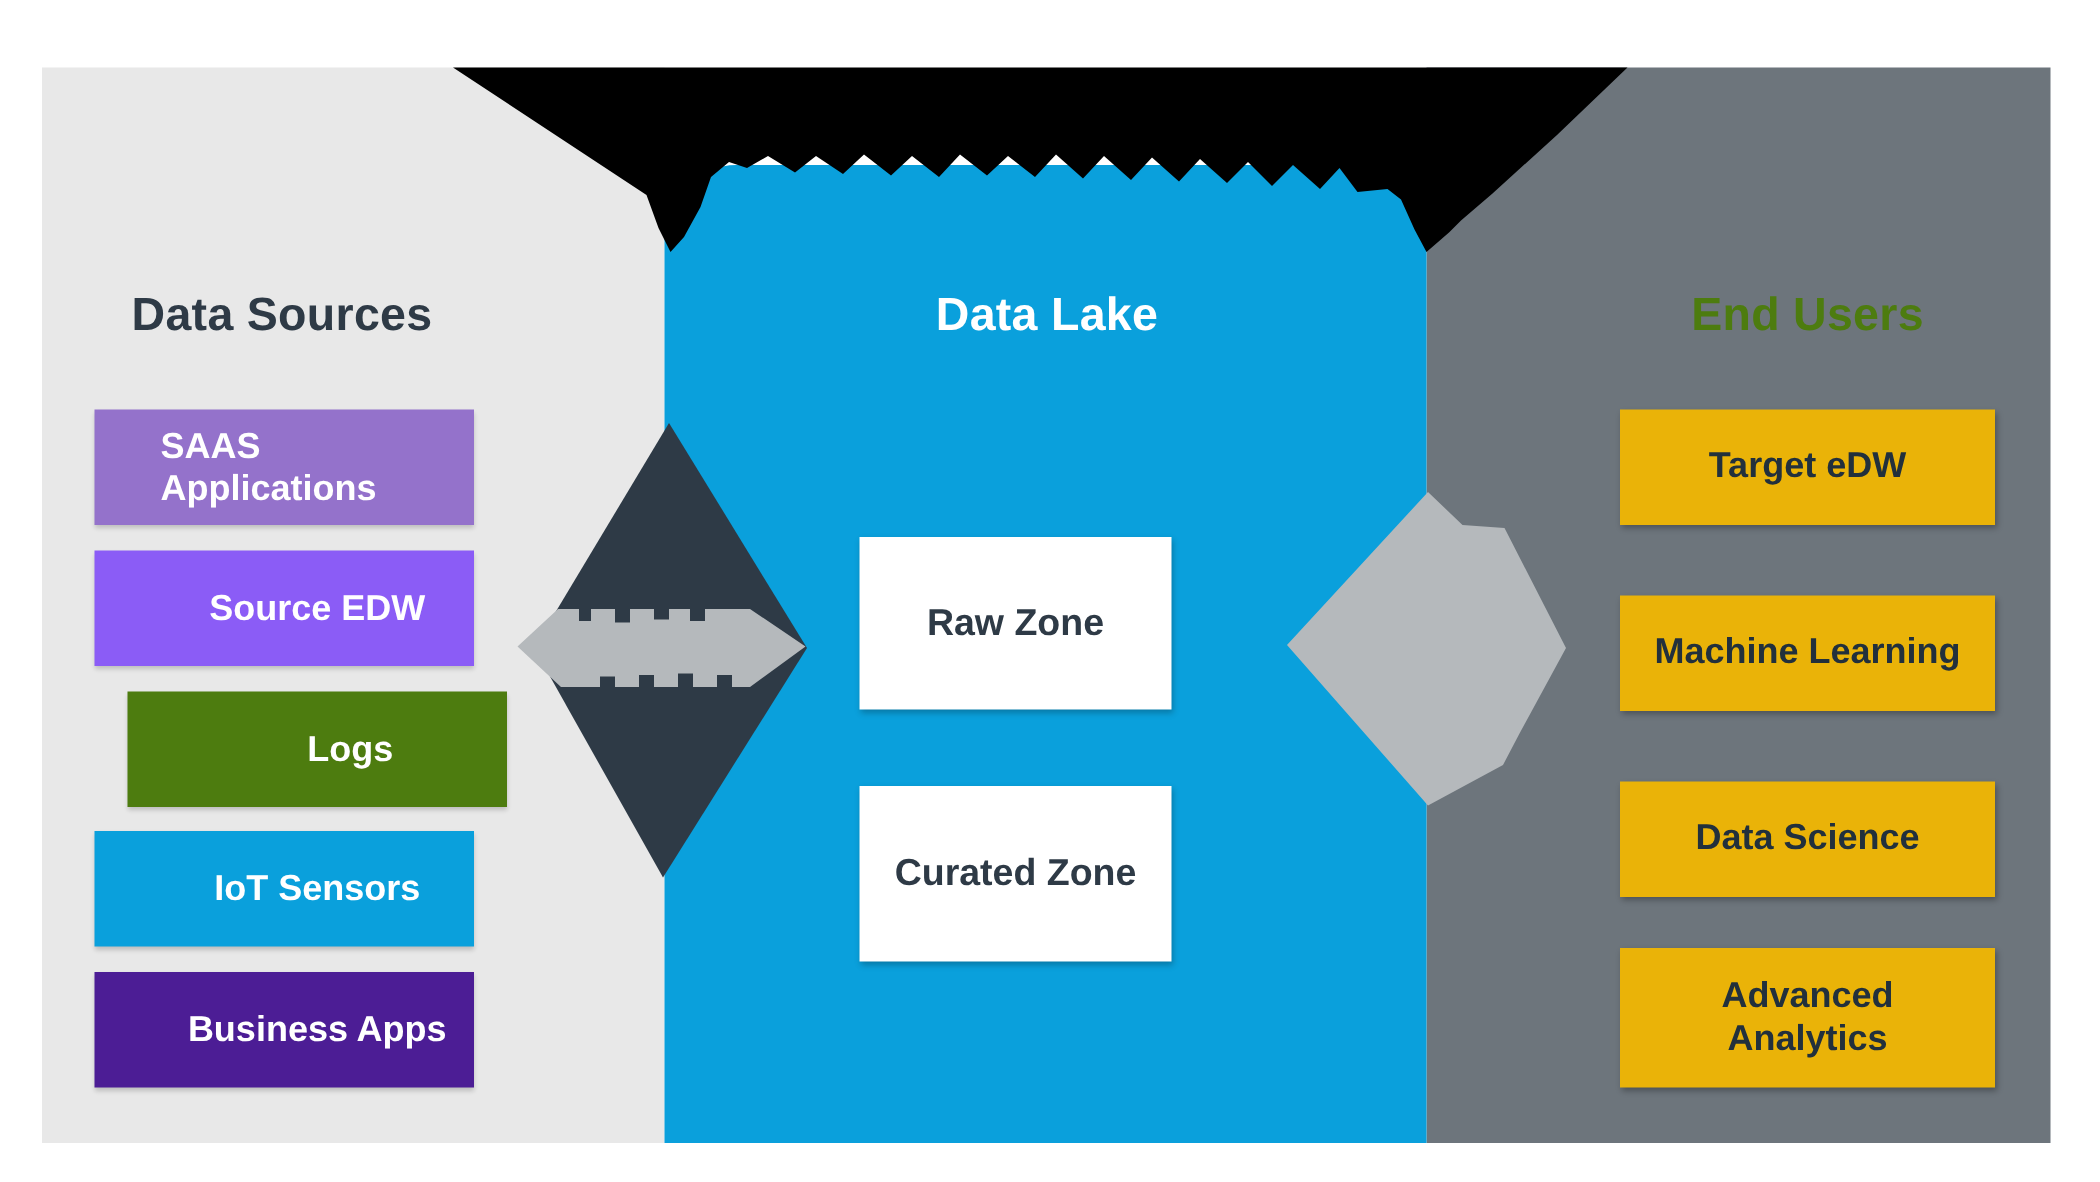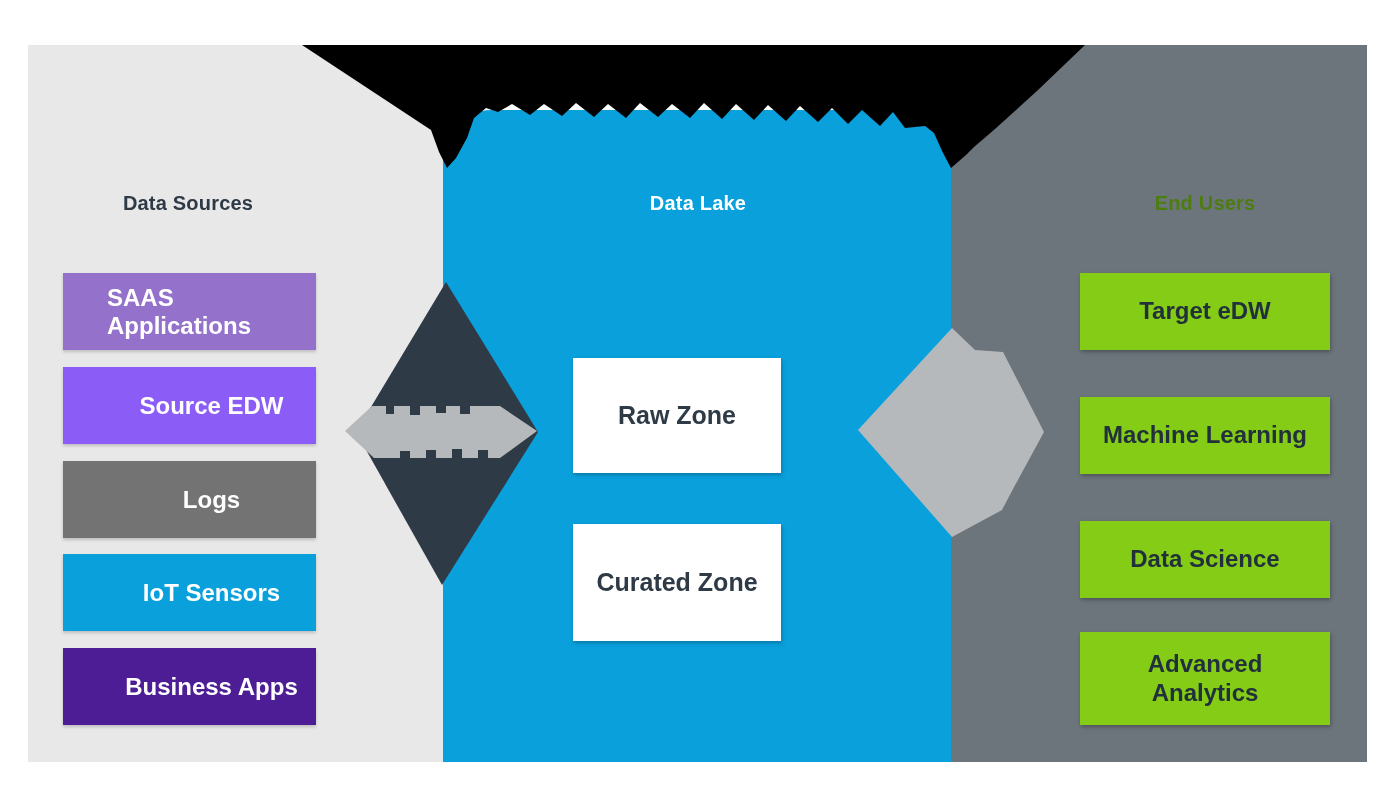--- a/index.html
+++ b/index.html
@@ -4,32 +4,32 @@
 <style>
   html,body{margin:0;padding:0;background:#ffffff;}
   #stage{position:relative;width:1400px;height:788px;background:#ffffff;overflow:hidden;
          font-family:"Liberation Sans", sans-serif;}
   .panel{position:absolute;top:45px;height:717px;}
   #panel-sources{left:28px;width:415px;}
   #panel-users{left:951px;width:416px;}
   #lake-shape{position:absolute;left:443px;top:110px;width:508px;height:652px;
               border-radius:48px 48px 0 0;}
   svg.overlay{position:absolute;left:0;top:0;z-index:3;pointer-events:none;}
-  .title{position:absolute;width:250px;text-align:center;font-size:20px;font-weight:700;
+  .title{position:absolute;width:250px;text-align:center;font-size:31px;font-weight:700;
          letter-spacing:.2px;z-index:4;}
   #title-sources{left:63px;top:192px;color:#2e3a46;}
   #title-lake{left:573px;top:192px;color:#ffffff;}
   #title-users{left:1080px;top:192px;color:#4d7c0f;}
   .src-box{position:absolute;left:63px;width:209px;height:77px;display:flex;align-items:center;
            justify-content:center;color:#ffffff;font-size:24px;font-weight:700;z-index:4;
            box-shadow:0 2px 3px rgba(0,0,0,0.18);padding-left:44px;}
   .zone-box{position:absolute;left:573px;width:208px;background:#ffffff;color:#2e3a46;
             display:flex;align-items:center;justify-content:center;font-size:25px;font-weight:700;
             z-index:4;box-shadow:1px 2px 4px rgba(0,0,0,0.25);}
-  .user-box{position:absolute;left:1080px;width:250px;height:77px;background:#84cc16;color:#22303c;
+  .user-box{position:absolute;left:1080px;width:250px;height:77px;background:#eab308;color:#22303c;
             display:flex;align-items:center;justify-content:center;font-size:24px;font-weight:700;
             text-align:center;line-height:1.2;z-index:4;box-shadow:1px 2px 4px rgba(0,0,0,0.3);}
   .narrow{display:inline-block;max-width:170px;}
 </style>
 </head>
 <body>
 
 <div id="stage">
 
   <div id="panel-sources" class="panel" style="background: rgb(232, 232, 232);"></div>
@@ -56,21 +56,21 @@
 
     <polygon points="952,328 975,350 1003,352 1044,432 1013,489 1002,510 952,537 858,430" fill="#b5b9bc"></polygon>
   </svg>
 
   <div id="title-sources" class="title">Data Sources</div>
   <div id="title-lake" class="title">Data Lake</div>
   <div id="title-users" class="title">End Users</div>
 
   <div class="src-box" style="top: 273px; background: rgb(148, 114, 203);">SAAS Applications</div>
   <div class="src-box" style="top: 367px; background: #8b5cf6;">Source EDW</div>
-  <div class="src-box" style="top: 461px; background: #737373;">Logs</div>
+  <div class="src-box" style="top: 461px; background: #4d7c0f; margin-left: 22px;">Logs</div>
   <div class="src-box" style="top: 554px; background: rgb(10, 160, 220);">IoT Sensors</div>
   <div class="src-box" style="top: 648px; background: #4c1d95;">Business Apps</div>
 
   <div class="zone-box" style="top:358px;height:115px">Raw Zone</div>
   <div class="zone-box" style="top:524px;height:117px">Curated Zone</div>
 
   <div class="user-box" style="top:273px">Target eDW</div>
   <div class="user-box" style="top:397px">Machine Learning</div>
   <div class="user-box" style="top:632px;height:93px">
     <span class="narrow">Advanced Analytics</span>

